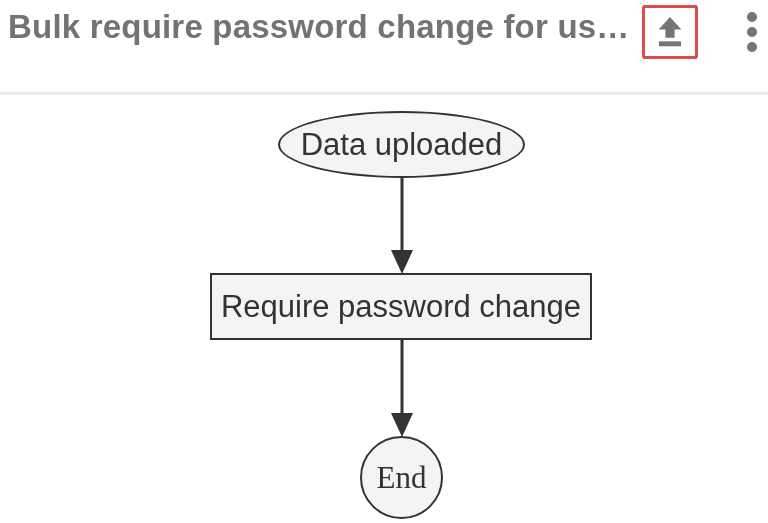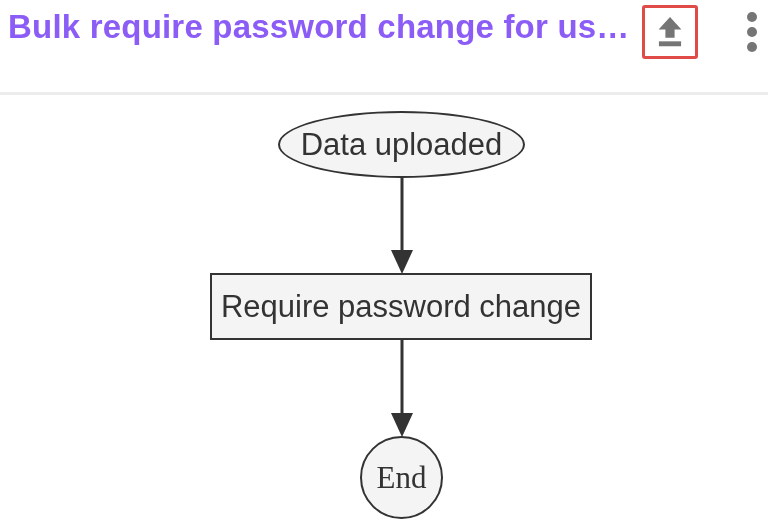--- a/index.html
+++ b/index.html
@@ -22,21 +22,21 @@
     height: 92px;
   }
   .page-title {
     position: absolute;
     left: 8px;
     top: 6px;
     max-width: 620px;
     font-size: 33px;
     font-weight: 700;
     line-height: 42px;
-    color: #8b5cf6;
+    color: #737373;
     letter-spacing: 0.2px;
     white-space: nowrap;
     overflow: hidden;
   }
   .upload-btn {
     position: absolute;
     left: 642px;
     top: 5px;
     width: 56px;
     height: 54px;

